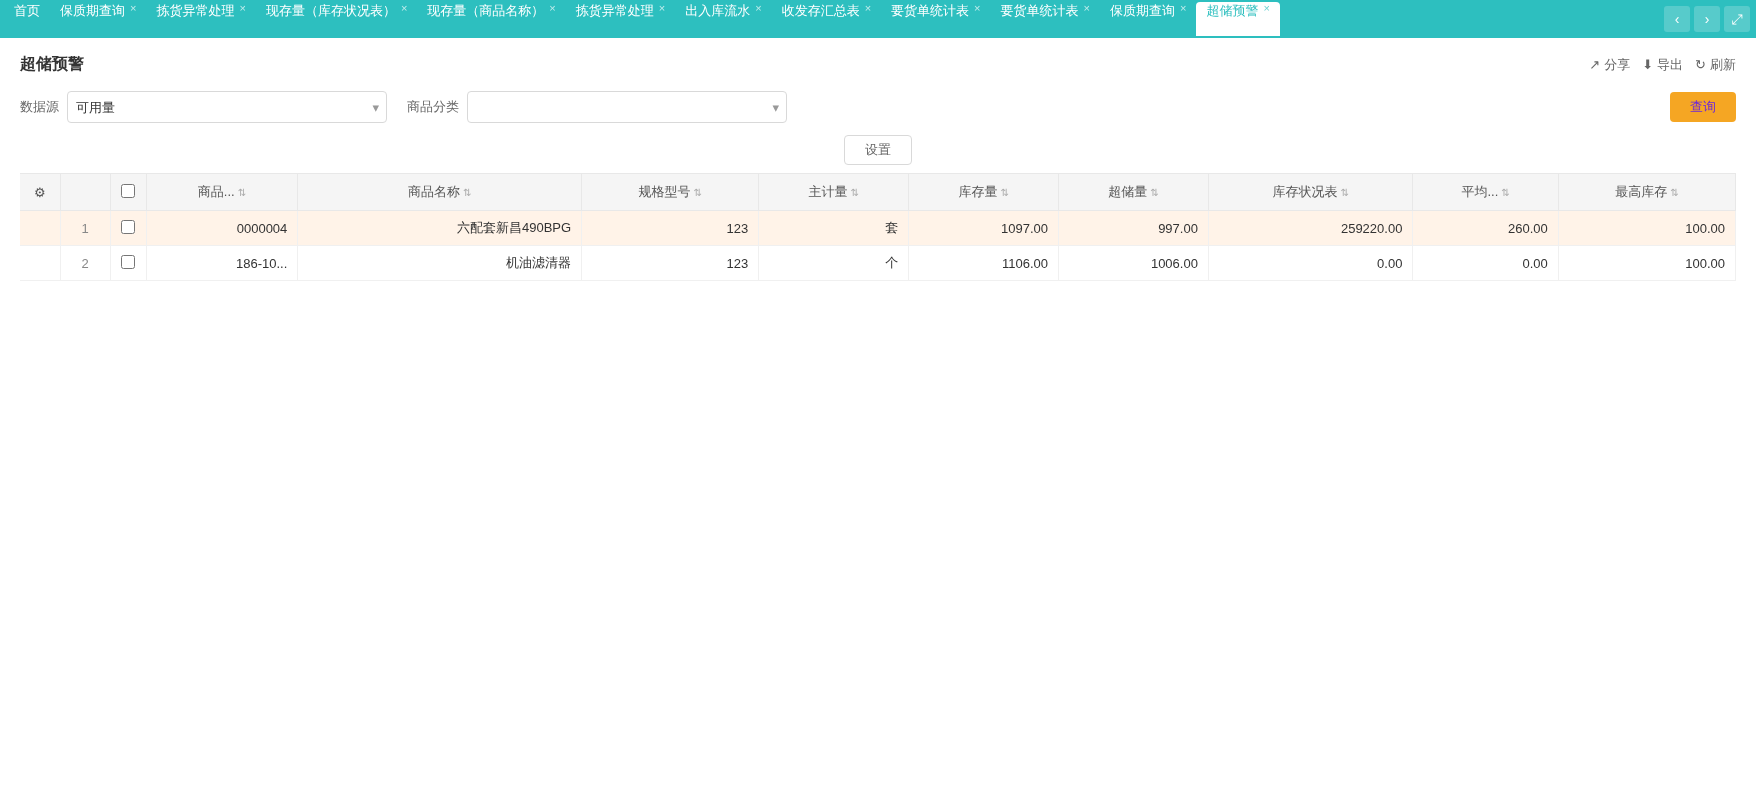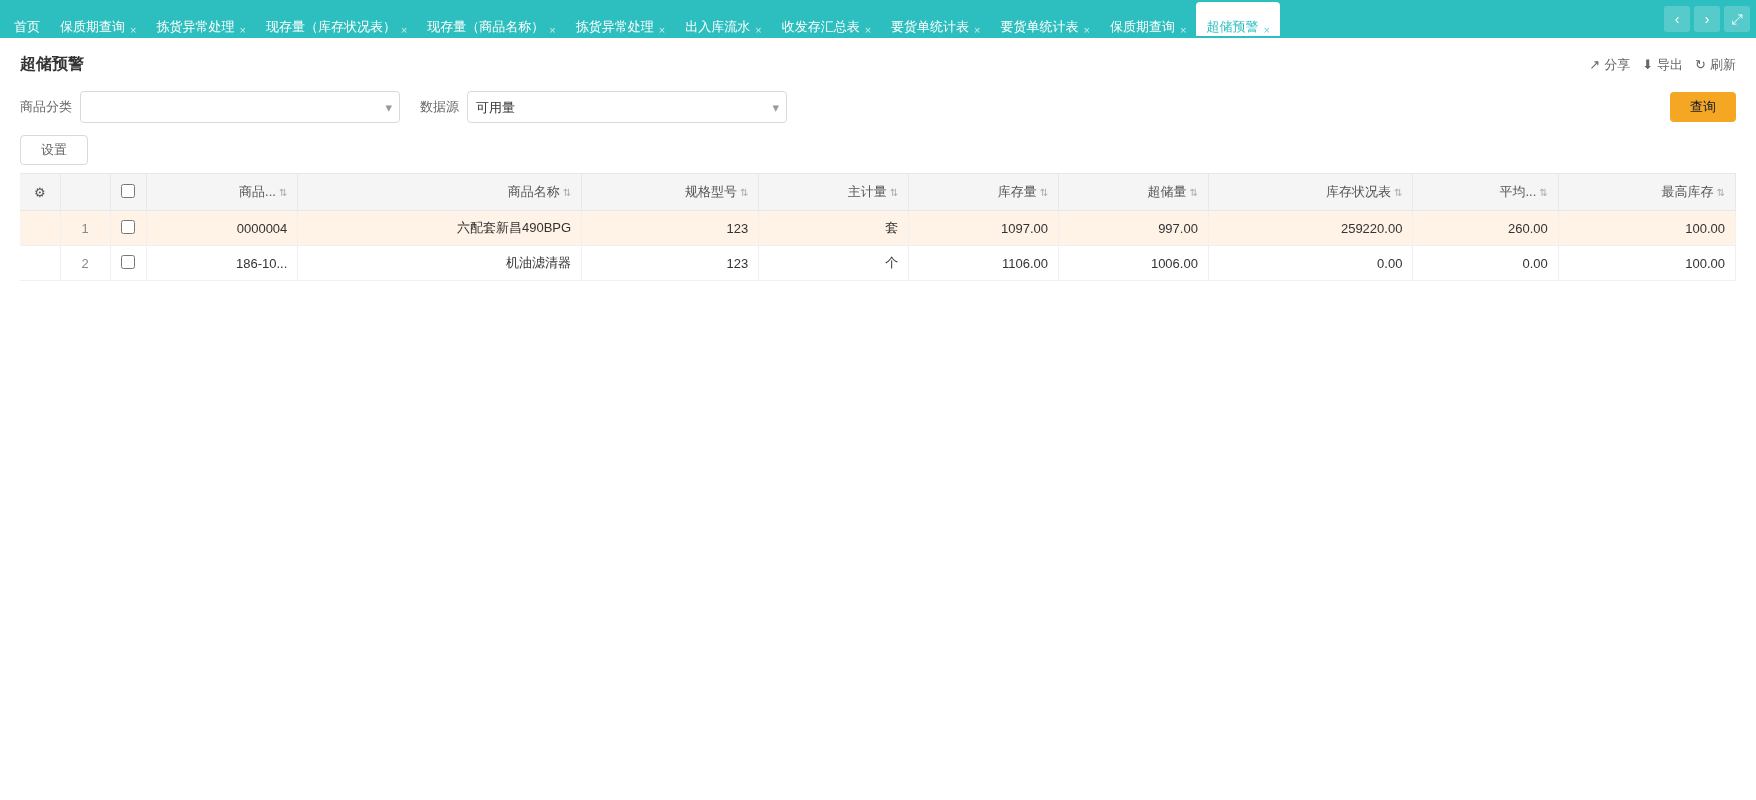--- a/index.html
+++ b/index.html
@@ -10,21 +10,21 @@
       display: flex;
       align-items: center;
       background: #2dbfbf;
       height: 38px;
       padding: 0 4px;
       overflow: hidden;
       white-space: nowrap;
     }
     .nav-item {
       display: inline-flex;
-      align-items: flex-end;
+      align-items: flex-start;
       padding: 0 10px;
       height: 34px;
       color: #fff;
       font-size: 13px;
       cursor: pointer;
       flex-shrink: 0;
     }
     .nav-item.active { background: #fff; color: #2dbfbf; border-radius: 4px 4px 0 0; }
     .nav-item .close-x {
       margin-left: 5px;
@@ -113,21 +113,21 @@
       content: '▾';
       position: absolute;
       right: 8px;
       top: 50%;
       transform: translateY(-50%);
       color: #999;
       pointer-events: none;
     }
     .btn-query {
       background: #f5a623;
-      color: #0f172a;
+      color: #6d28d9;
       border: none;
       border-radius: 4px;
       padding: 6px 20px;
       font-size: 13px;
       cursor: pointer;
       margin-left: auto;
     }
     .btn-settings {
       background: #fff;
       color: #666;
@@ -151,21 +151,21 @@
     }
     thead tr {
       background: #f5f5f5;
       border-top: 1px solid #e8e8e8;
       border-bottom: 1px solid #e8e8e8;
     }
     thead th {
       padding: 9px 10px;
       color: #555;
       font-weight: normal;
-      text-align: right;
+      text-align: center;
       border-right: 1px solid #e8e8e8;
       white-space: nowrap;
     }
     thead th .sort-icon {
       display: inline-block;
       margin-left: 3px;
       color: #aaa;
       font-size: 10px;
     }
     tbody tr {
@@ -276,41 +276,41 @@
         <span>↻</span>
         <span>刷新</span>
       </button>
     </div>
   </div>
 
   <div class="filter-section">
     <div class="filter-main-row">
 
       <div class="filter-group">
+        <span class="filter-label">数据源</span>
+        <div class="filter-select-wrapper">
+          <select class="filter-select">
+            <option value="可用量" selected="">可用量</option>
+          </select>
+        </div>
+      </div>
+
+      <div class="filter-group">
         <span class="filter-label">商品分类</span>
         <div class="filter-select-wrapper">
           <select class="filter-select">
             <option value=""></option>
           </select>
         </div>
       </div>
 
-      <div class="filter-group">
-        <span class="filter-label">数据源</span>
-        <div class="filter-select-wrapper">
-          <select class="filter-select">
-            <option value="可用量" selected="">可用量</option>
-          </select>
-        </div>
-      </div>
-
       <button class="btn-query" style="margin-left: auto;">查询</button>
     </div>
 
-    <div style="display:flex;justify-content:flex-start;">
+    <div style="display:flex;justify-content:center;">
       <button class="btn-settings">设置</button>
     </div>
   </div>
 
   <div class="table-container">
     <table>
       <thead>
         <tr>
           <th class="col-settings">
             <span>⚙</span>

